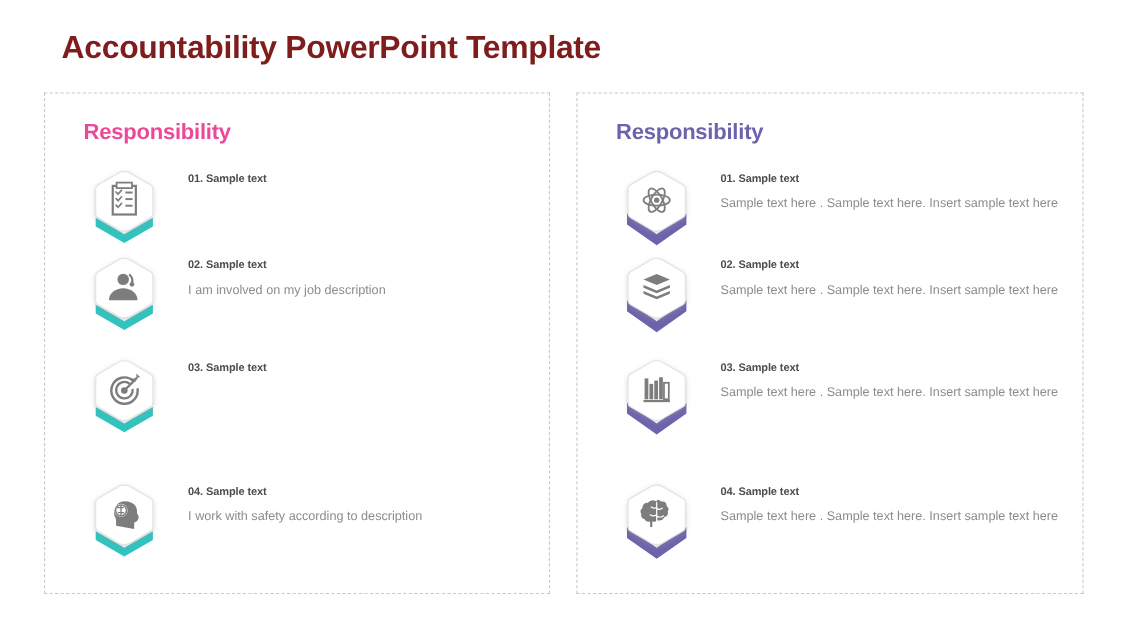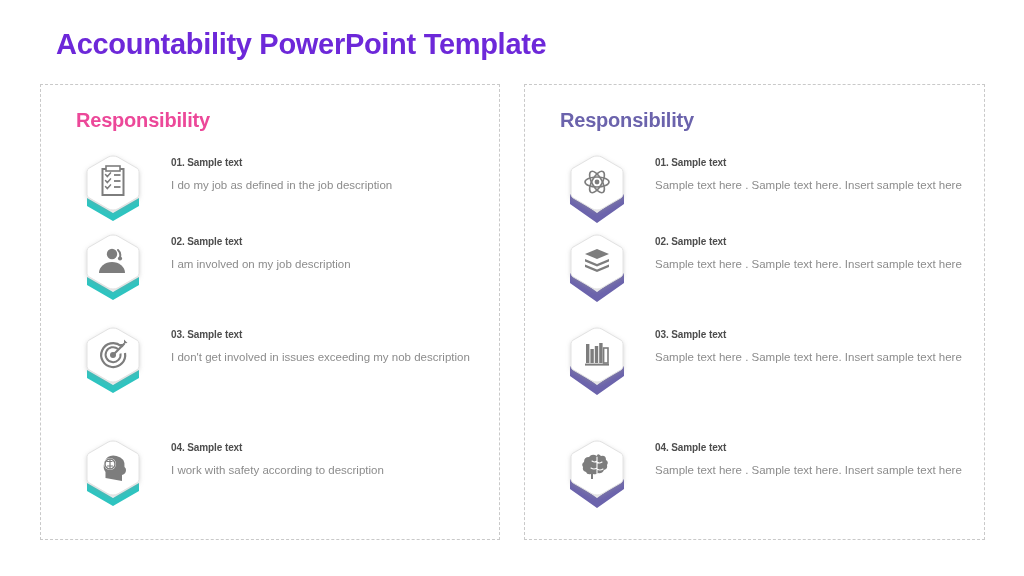--- a/index.html
+++ b/index.html
@@ -24,21 +24,21 @@
     background: #ffffff;
   }
 
   
   .slide-title {
     position: absolute;
     left: 56px;
     top: 28px;
     font-size: 29px;
     font-weight: bold;
-    color: #6d28d9;
+    color: #7f1d1d;
     letter-spacing: -0.3px;
     white-space: nowrap;
   }
 
   
   .panel {
     position: absolute;
     top: 84px;
     height: 456px;
     border: 1px dashed #c9c9c9;
@@ -142,21 +142,20 @@
               <path d="M-7.5 -1.5 l1.8 2 l3.2 -3.6" fill="none" stroke="#7d7d7d" stroke-width="1.5" stroke-linecap="round"></path>
               <path d="M-7.5 4.5 l1.8 2 l3.2 -3.6" fill="none" stroke="#7d7d7d" stroke-width="1.5" stroke-linecap="round"></path>
               <line x1="1" y1="-7" x2="7.5" y2="-7" stroke="#7d7d7d" stroke-width="1.8"></line>
               <line x1="1" y1="-1" x2="7.5" y2="-1" stroke="#7d7d7d" stroke-width="1.8"></line>
               <line x1="1" y1="5" x2="7.5" y2="5" stroke="#7d7d7d" stroke-width="1.8"></line>
             </g>
           </svg>
         </div>
         <div class="txt">
           <div class="item-title">01. Sample text</div>
-          <div class="item-desc">I do my job as defined in the job description</div>
         </div>
       </div>
 
       <div class="item i1">
         <div class="hex">
           <svg viewBox="0 0 64 74">
             <defs>
               <filter id="shL1" x="-40%" y="-40%" width="180%" height="180%">
                 <feDropShadow dx="0" dy="1.5" stdDeviation="2.2" flood-color="#9a9a9a" flood-opacity="0.42"></feDropShadow>
               </filter>
@@ -192,21 +191,20 @@
               <path d="M5 -6 a7.5 7.5 0 1 0 2.5 4.5" fill="none" stroke="#7d7d7d" stroke-width="2"></path>
               <circle cx="0" cy="0" r="3" fill="#7d7d7d"></circle>
               <line x1="0" y1="0" x2="11" y2="-11" stroke="#7d7d7d" stroke-width="2.2" stroke-linecap="round"></line>
               <path d="M11 -11 l0 -4.5 l3.5 3.5 l-4 0.5 Z" fill="#7d7d7d"></path>
               <path d="M11 -11 l-4.5 0 l3.5 3.5 l0.5 -4 Z" fill="#7d7d7d"></path>
             </g>
           </svg>
         </div>
         <div class="txt">
           <div class="item-title">03. Sample text</div>
-          <div class="item-desc">I don't get involved  in issues exceeding my nob description</div>
         </div>
       </div>
 
       <div class="item i3">
         <div class="hex">
           <svg viewBox="0 0 64 74">
             <defs>
               <filter id="shL3" x="-40%" y="-40%" width="180%" height="180%">
                 <feDropShadow dx="0" dy="1.5" stdDeviation="2.2" flood-color="#9a9a9a" flood-opacity="0.42"></feDropShadow>
               </filter>

